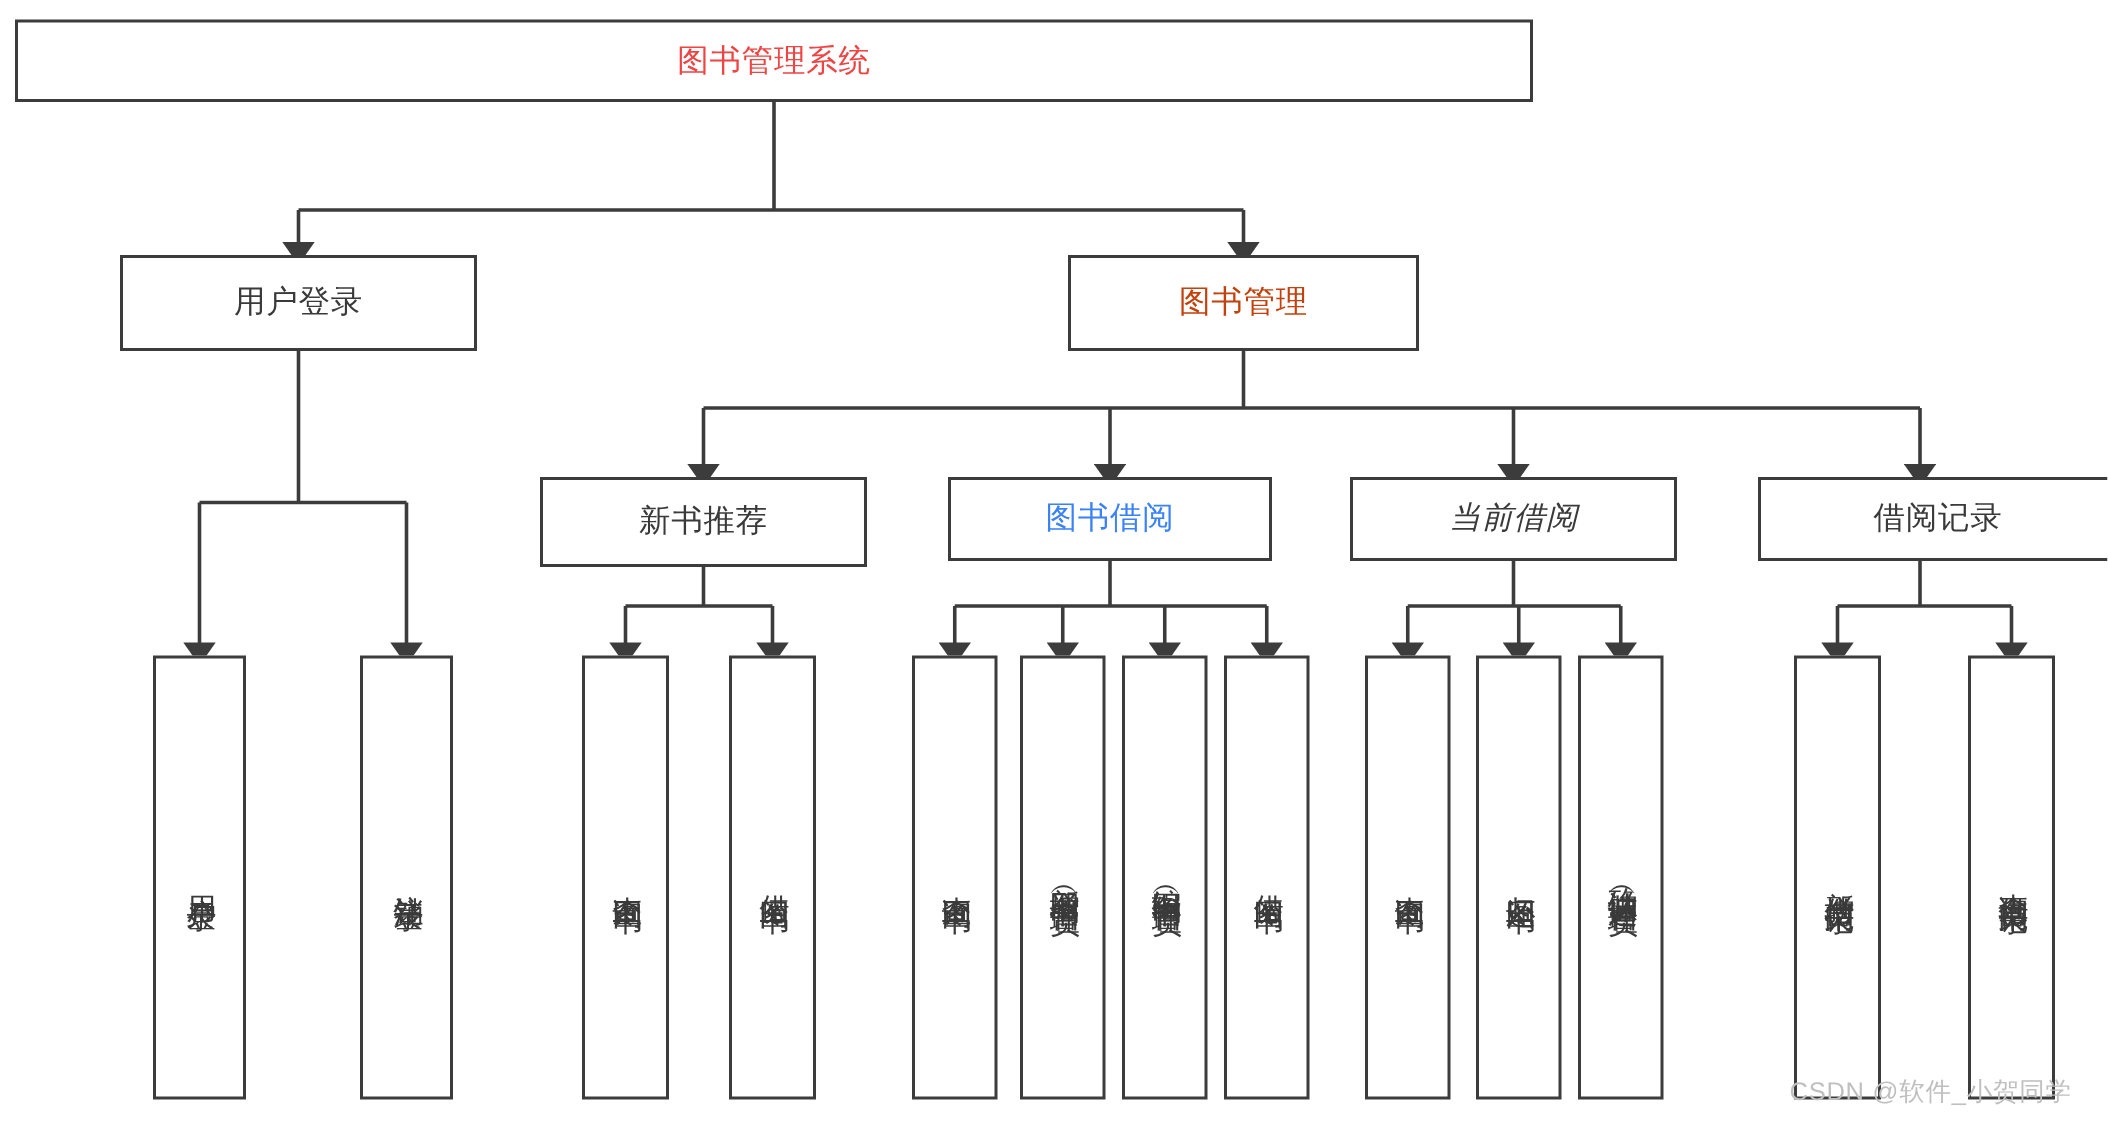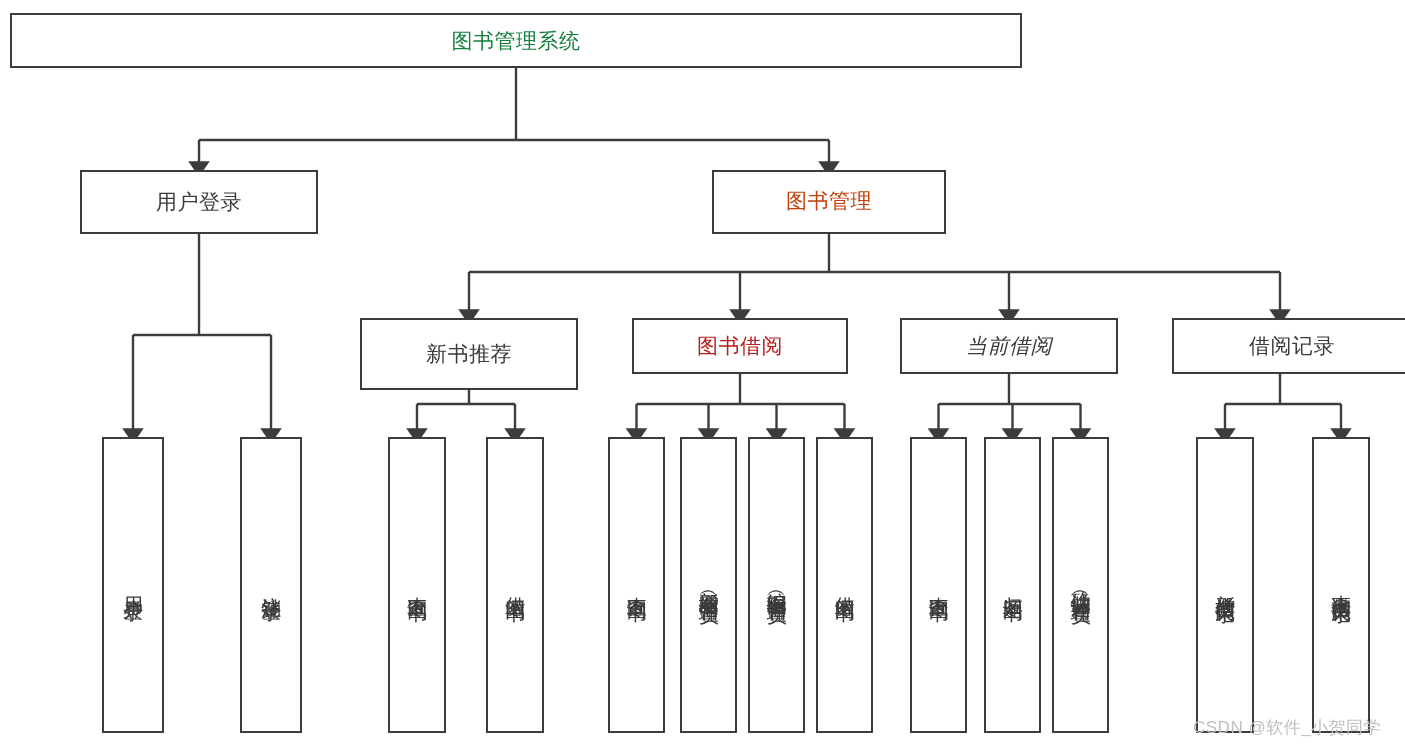--- a/index.html
+++ b/index.html
@@ -106,33 +106,33 @@
         <line x1="1080.5" y1="404" x2="1080.5" y2="436" stroke="#3c3c3c" stroke-width="2.4" marker-end="url(#arrowhead)"></line>
         <line x1="1280" y1="374" x2="1280" y2="404" stroke="#3c3c3c" stroke-width="2.4"></line>
         <line x1="1225" y1="404" x2="1341" y2="404" stroke="#3c3c3c" stroke-width="2.4"></line>
         <line x1="1225" y1="404" x2="1225" y2="436" stroke="#3c3c3c" stroke-width="2.4" marker-end="url(#arrowhead)"></line>
         <line x1="1341" y1="404" x2="1341" y2="436" stroke="#3c3c3c" stroke-width="2.4" marker-end="url(#arrowhead)"></line>
       </g>
   </svg>
 
   <div id="node-layer">
       <div class="node horizontal" style="left: 10px; top: 13px; width: 1012px; height: 55px; border-color: rgb(60, 60, 60);">
-        <span class="node-label" style="color: #15803d;">图书管理系统</span>
+        <span class="node-label" style="color: #ef4444;">图书管理系统</span>
       </div>
       <div class="node horizontal" style="left: 80px; top: 170px; width: 238px; height: 64px; border-color: rgb(60, 60, 60);">
         <span class="node-label" style="color: rgb(58, 58, 58);">用户登录</span>
       </div>
       <div class="node horizontal" style="left: 712px; top: 170px; width: 234px; height: 64px; border-color: rgb(60, 60, 60);">
         <span class="node-label" style="color: #c2410c; font-family: Liberation Serif, serif;">图书管理</span>
       </div>
-      <div class="node horizontal" style="left: 360px; top: 318px; width: 218px; height: 72px; border-color: rgb(60, 60, 60);">
+      <div class="node horizontal" style="left: 360px; top: 318px; width: 218px; height: 60px; border-color: rgb(60, 60, 60);">
         <span class="node-label" style="color: rgb(58, 58, 58);">新书推荐</span>
       </div>
       <div class="node horizontal" style="left: 632px; top: 318px; width: 216px; height: 56px; border-color: rgb(60, 60, 60);">
-        <span class="node-label" style="color: #b91c1c;">图书借阅</span>
+        <span class="node-label" style="color: #3b82f6;">图书借阅</span>
       </div>
       <div class="node horizontal" style="left: 900px; top: 318px; width: 218px; height: 56px; border-color: rgb(60, 60, 60); font-style: italic;">
         <span class="node-label" style="color: rgb(58, 58, 58);">当前借阅</span>
       </div>
       <div class="node horizontal" style="left: 1172px; top: 318px; width: 240px; height: 56px; border-color: rgb(60, 60, 60);">
         <span class="node-label" style="color: rgb(58, 58, 58);">借阅记录</span>
       </div>
       <div class="node vertical" style="left: 102px; top: 437px; width: 62px; height: 296px; border-color: rgb(60, 60, 60);">
         <span class="node-label" style="color: rgb(58, 58, 58);">用户登录</span>
       </div>

